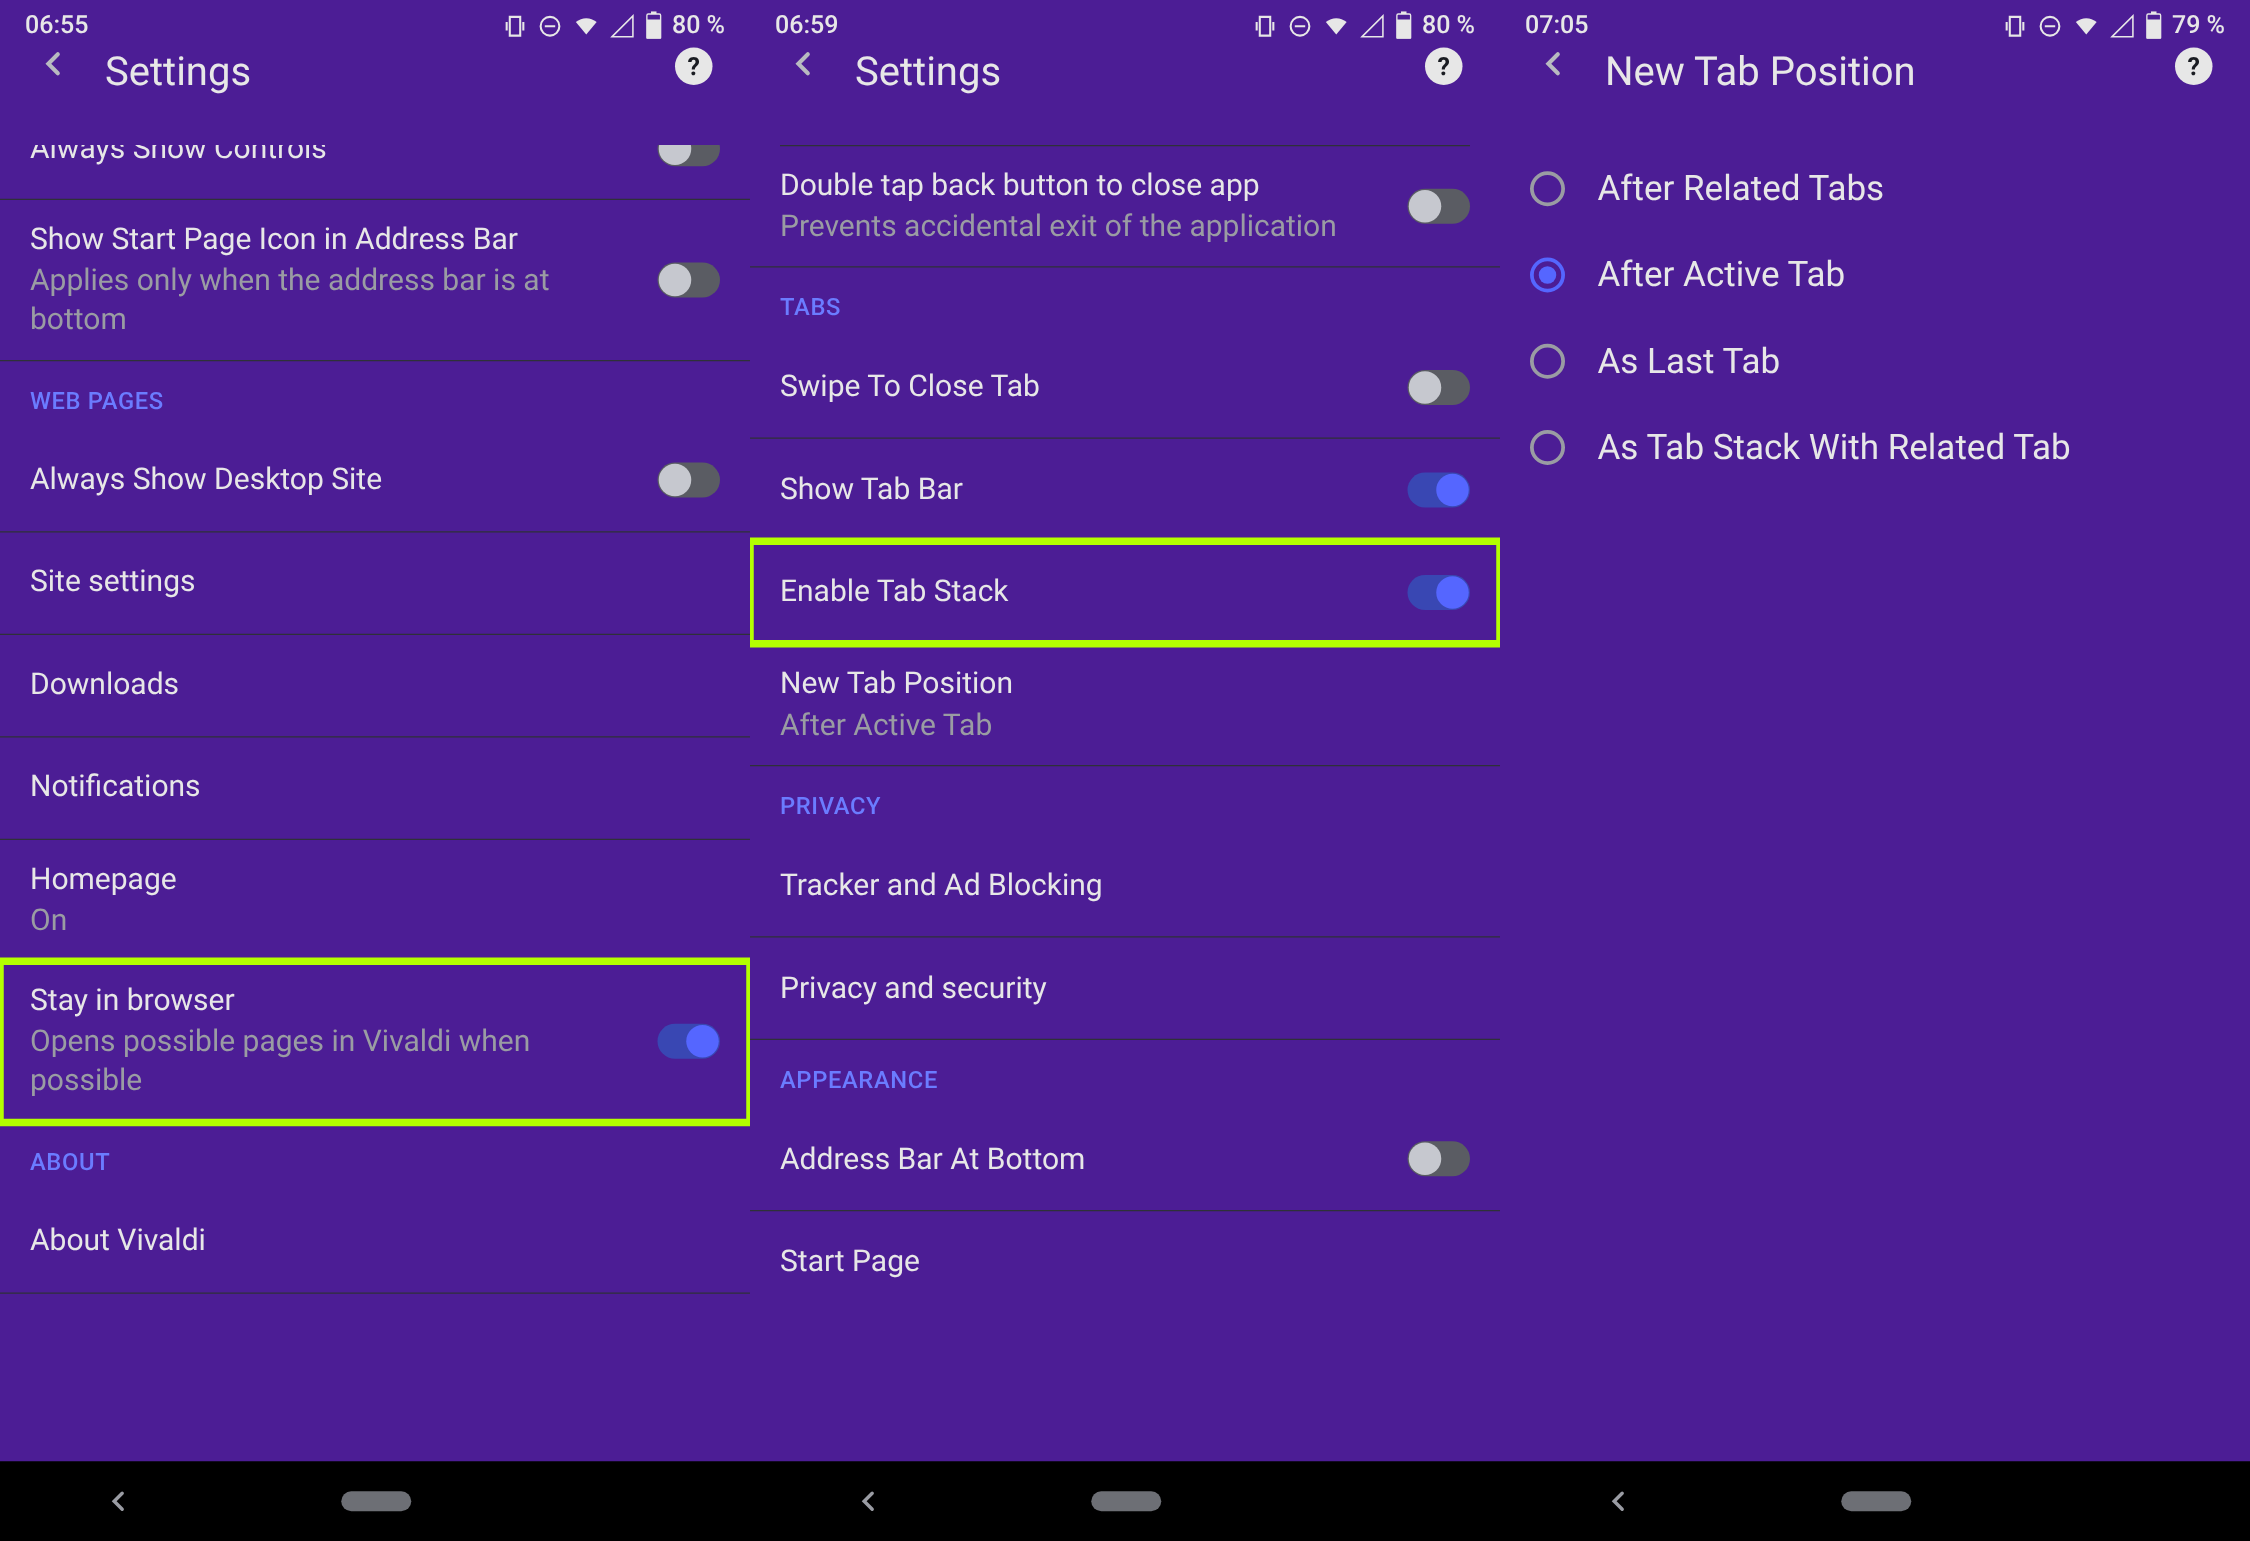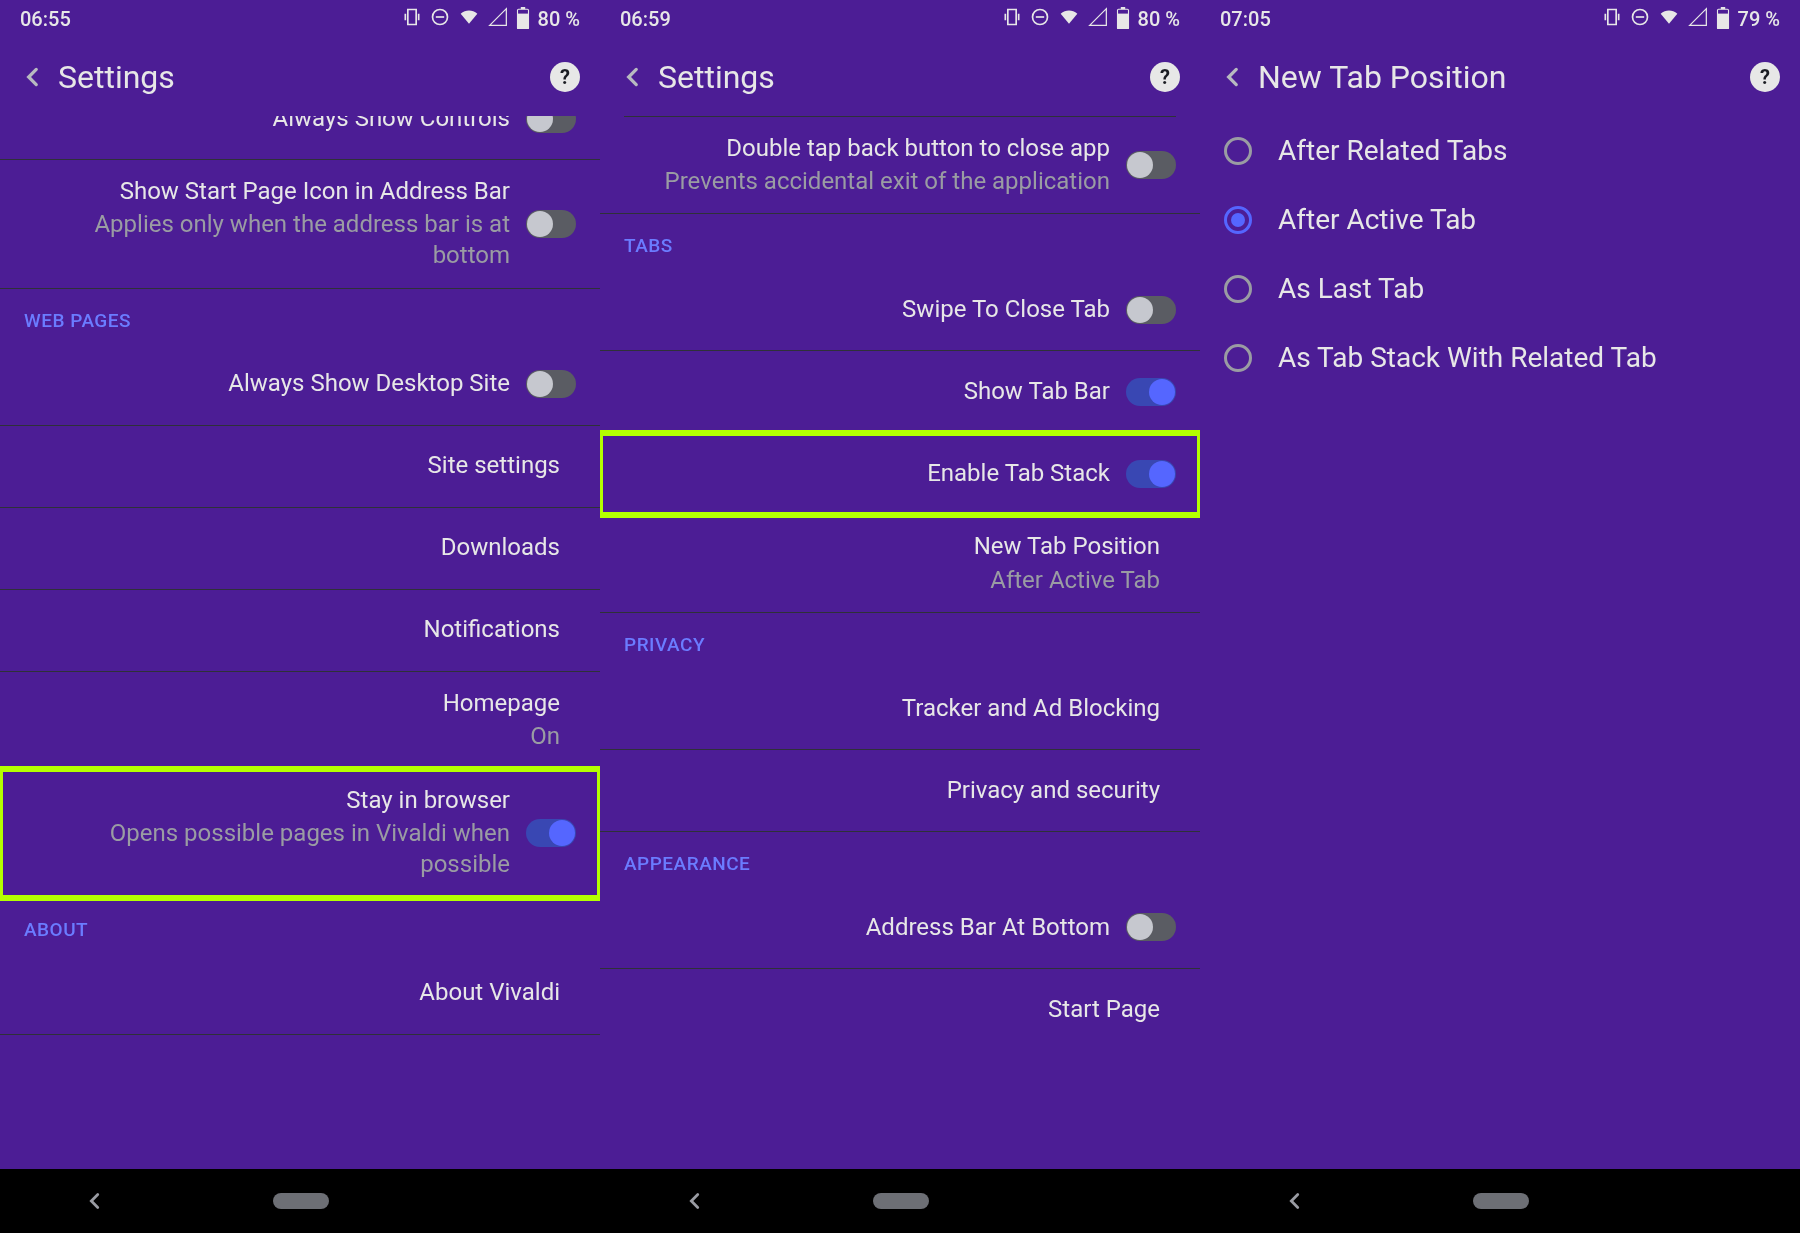--- a/index.html
+++ b/index.html
@@ -26,30 +26,29 @@
   .status-bar {
     height: 38px;
     display: flex;
     align-items: center;
     justify-content: space-between;
     padding: 0 20px;
     color: #e7e7e7;
     font-size: 20px;
     font-weight: 500;
   }
-  .status-icons { display: flex; align-items: flex-start; gap: 8px; }
+  .status-icons { display: flex; align-items: flex-end; gap: 8px; }
   .status-icons svg { display: block; }
 
   
   .app-bar {
     height: 78px;
     display: flex;
-    align-items: center;
-    padding: 0 20px;
-    gap: 12px;
+    padding: 0 30px;
+    gap: 28px;
     color: #e7e7e7;
   }
   .app-bar .back svg { display:block; }
   .app-bar .title {
     font-size: 32px;
     font-weight: 400;
     flex: 1;
   }
   .help {
     width: 30px; height: 30px; border-radius: 50%;
@@ -69,21 +68,20 @@
     left:0; right:0;
   }
 
   .setting-row {
     min-height: 82px;
     display: flex;
     align-items: center;
     padding: 16px 24px;
     color: #e7e7e7;
     border-bottom: 1px solid #2f3138;
-    text-align: right;
   }
   .setting-row .text { flex: 1; padding-right: 16px; }
   .setting-row .label { font-size: 24px; font-weight: 400; line-height:1.3;}
   .setting-row .sub { font-size: 24px; color: #9a9ca3; margin-top: 2px; line-height:1.3;}
   .section-header {
     padding: 20px 24px 12px 24px;
     font-size: 19px;
     font-weight: 500;
     color: #6b7cff;
     letter-spacing: 0.5px;

